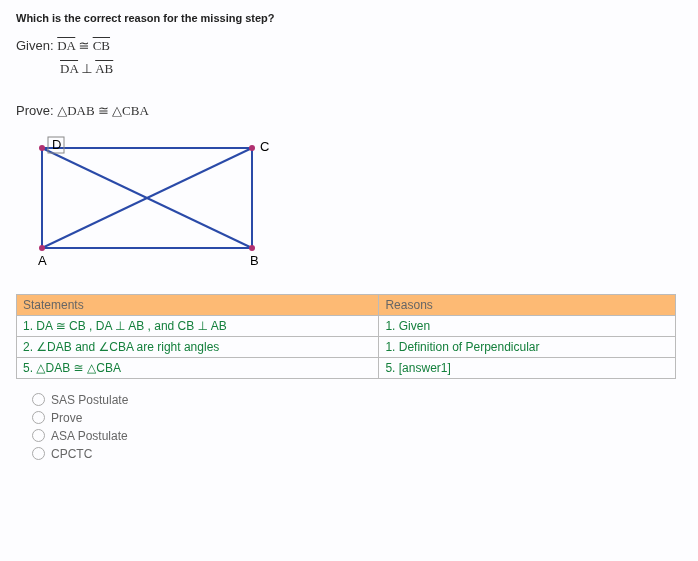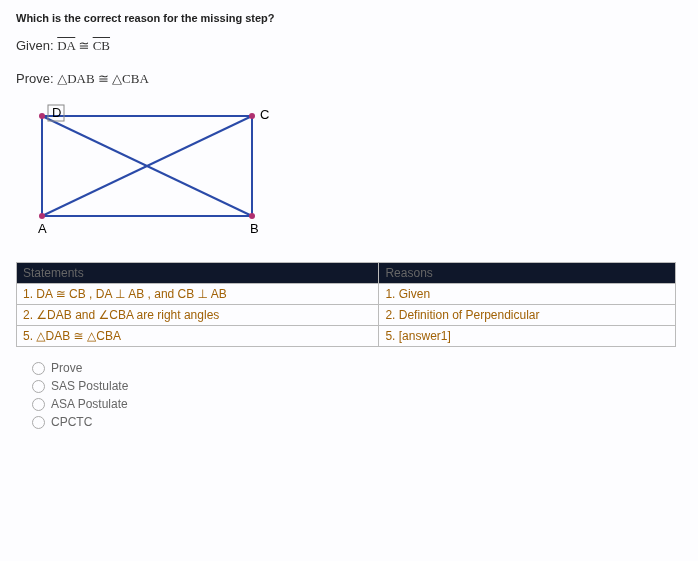--- a/index.html
+++ b/index.html
@@ -16,35 +16,35 @@
     font-weight: bold;
     font-size: 11px;
     color: #222;
     margin-bottom: 10px;
   }
   .given-block { font-size: 13px; line-height: 1.8; }
   .label { display:inline-block; vertical-align: top; }
   .math { font-family: Liberation Serif, serif; }
   .ovl { text-decoration: overline; }
   .indent { margin-left: 44px; display:block; }
-  .prove-line { margin-top:14px; }
+  .prove-line { margin-top:22px; }
   .diagram { margin: 14px 0 18px 6px; }
   table.proof {
     border-collapse: collapse;
     width: 660px;
     font-size: 12px;
   }
   table.proof th, table.proof td {
     border: 1px solid #bbb;
     padding: 3px 6px;
     text-align: left;
     font-weight: normal;
-    color:#a16207;
+    color:#15803d;
   }
-  table.proof th { background:#0f172a; color:#666; }
+  table.proof th { background:#fdba74; color:#666; }
   .choices { margin-top: 14px; margin-left: 16px; font-size:12px; color:#666;}
   .choice-row { display:flex; align-items:center; gap:6px; margin:4px 0;}
   .radio {
     width:11px; height:11px; border:1px solid #aaa; border-radius:50%;
     display:inline-block; flex:none;
   }
   .tri::before { content: "\25B3"; font-family: serif; }
   .cong::before { content: "\2245"; font-family: serif; }
   .perp::before { content: "\22A5"; font-family: serif; }
 </style>
@@ -52,20 +52,25 @@
 <body>
 
 <div class="question">Which is the correct reason for the missing step?</div>
 
 <div class="given-block">
   <span class="label">Given:</span>
   <span class="math">
     <span class="ovl">DA</span>
     <span class="cong"></span>
     <span class="ovl">CB</span>
+  </span>
+  <span class="indent math">
+    <span class="ovl">DA</span>
+    <span class="perp"></span>
+    <span class="ovl">AB</span>
   </span>
 </div>
 
 <div class="prove-line">
   <span class="label">Prove:</span>
   <span class="math">
     <span class="tri"></span><span>DAB</span>
     <span class="cong"></span>
     <span class="tri"></span><span>CBA</span>
   </span>
@@ -93,37 +98,37 @@
       <tr>
     <th style="width:55%">Statements</th>
     <th>Reasons</th>
   </tr>
   <tr>
     <td>1. DA ≅ CB , DA ⊥ AB , and CB ⊥ AB</td>
     <td>1. Given</td>
   </tr>
   <tr>
     <td><span>2</span>. <span>∠DAB and ∠CBA are right angles</span></td>
-    <td>2. Definition of Perpendicular</td>
+    <td>1. Definition of Perpendicular</td>
   </tr>
   <tr>
     <td><span>5</span>. <span>△DAB ≅ △CBA</span></td>
     <td>5. [answer1]</td>
   </tr>
 </tbody>
   </table>
 
 <div class="choices">
   <div class="choice-row">
     <span class="radio"></span>
-    <span>Prove</span>
+    <span>SAS Postulate</span>
   </div>
   <div class="choice-row">
     <span class="radio"></span>
-    <span>SAS Postulate</span>
+    <span>Prove</span>
   </div>
   <div class="choice-row">
     <span class="radio"></span>
     <span>ASA Postulate</span>
   </div>
   <div class="choice-row">
     <span class="radio"></span>
     <span>CPCTC</span>
   </div>
 </div>

